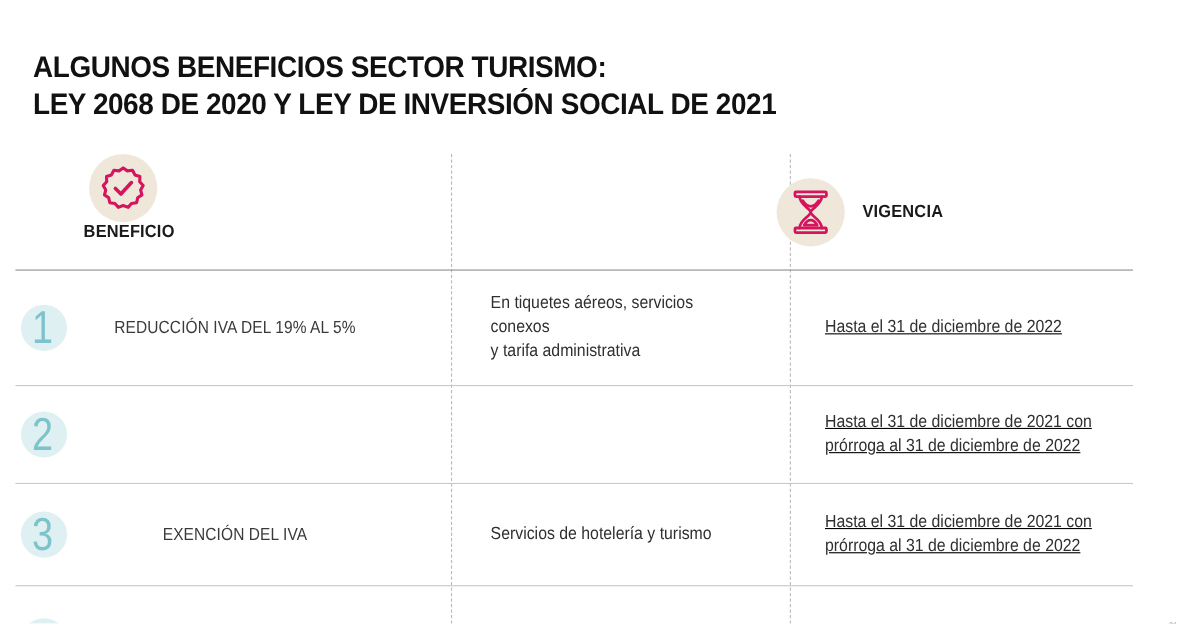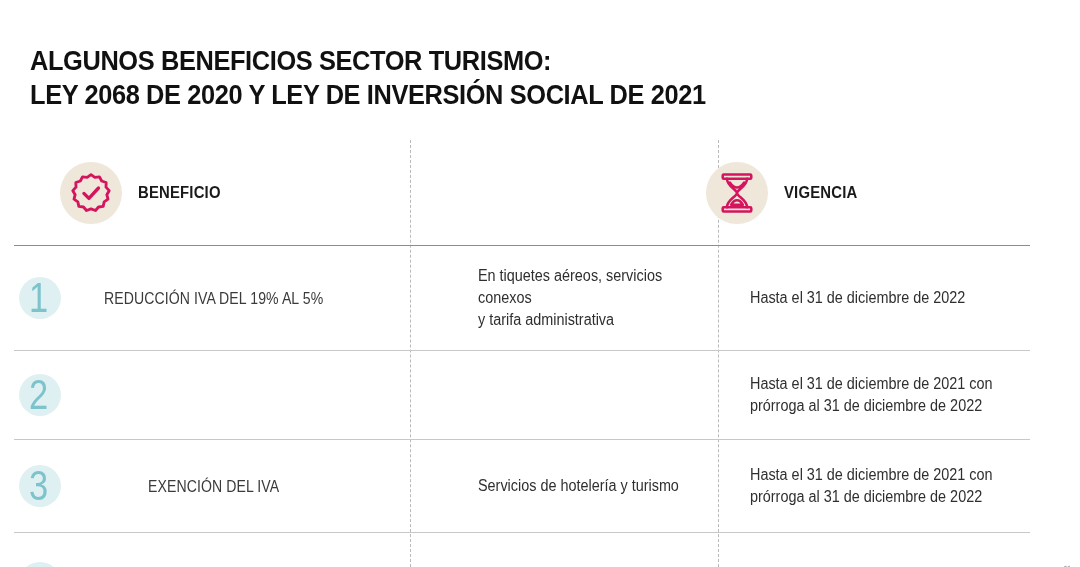--- a/index.html
+++ b/index.html
@@ -76,21 +76,21 @@
   }
 
   
   .hdr {
     position: absolute;
     top: 0;
     height: 105px;
     display: flex;
     align-items: center;
   }
-  .hdr.h1 { left: 60px; }
+  .hdr.h1 { left: 60px; flex-direction: column; }
   .hdr.h2 { left: 442px; }
   .hdr.h3 { left: 706px; }
 
   .icon-wrap {
     width: 62px;
     height: 62px;
     border-radius: 50%;
     background: #efe8da;
     display: flex;
     align-items: center;
@@ -174,35 +174,35 @@
     color: #3a3a3a;
     letter-spacing: 0.1px;
     transform: scaleX(0.88);
     transform-origin: left center;
     width: 113%;
   }
 
   .c-target {
     left: 446px;
     width: 264px;
-    margin-left: 32px;
   }
   .c-target .cell-inner {
     font-family: "Liberation Sans", sans-serif;
     font-size: 16px;
     line-height: 22px;
     color: #2f2f2f;
     transform: scaleX(0.9);
     transform-origin: left center;
     width: 111%;
   }
 
   .c-validity {
     left: 750px;
     width: 280px;
+    text-decoration: underline;
   }
   .c-validity .cell-inner {
     font-family: "Liberation Sans", sans-serif;
     font-size: 16px;
     line-height: 22px;
     color: #2f2f2f;
     transform: scaleX(0.9);
     transform-origin: left center;
     width: 111%;
   }

